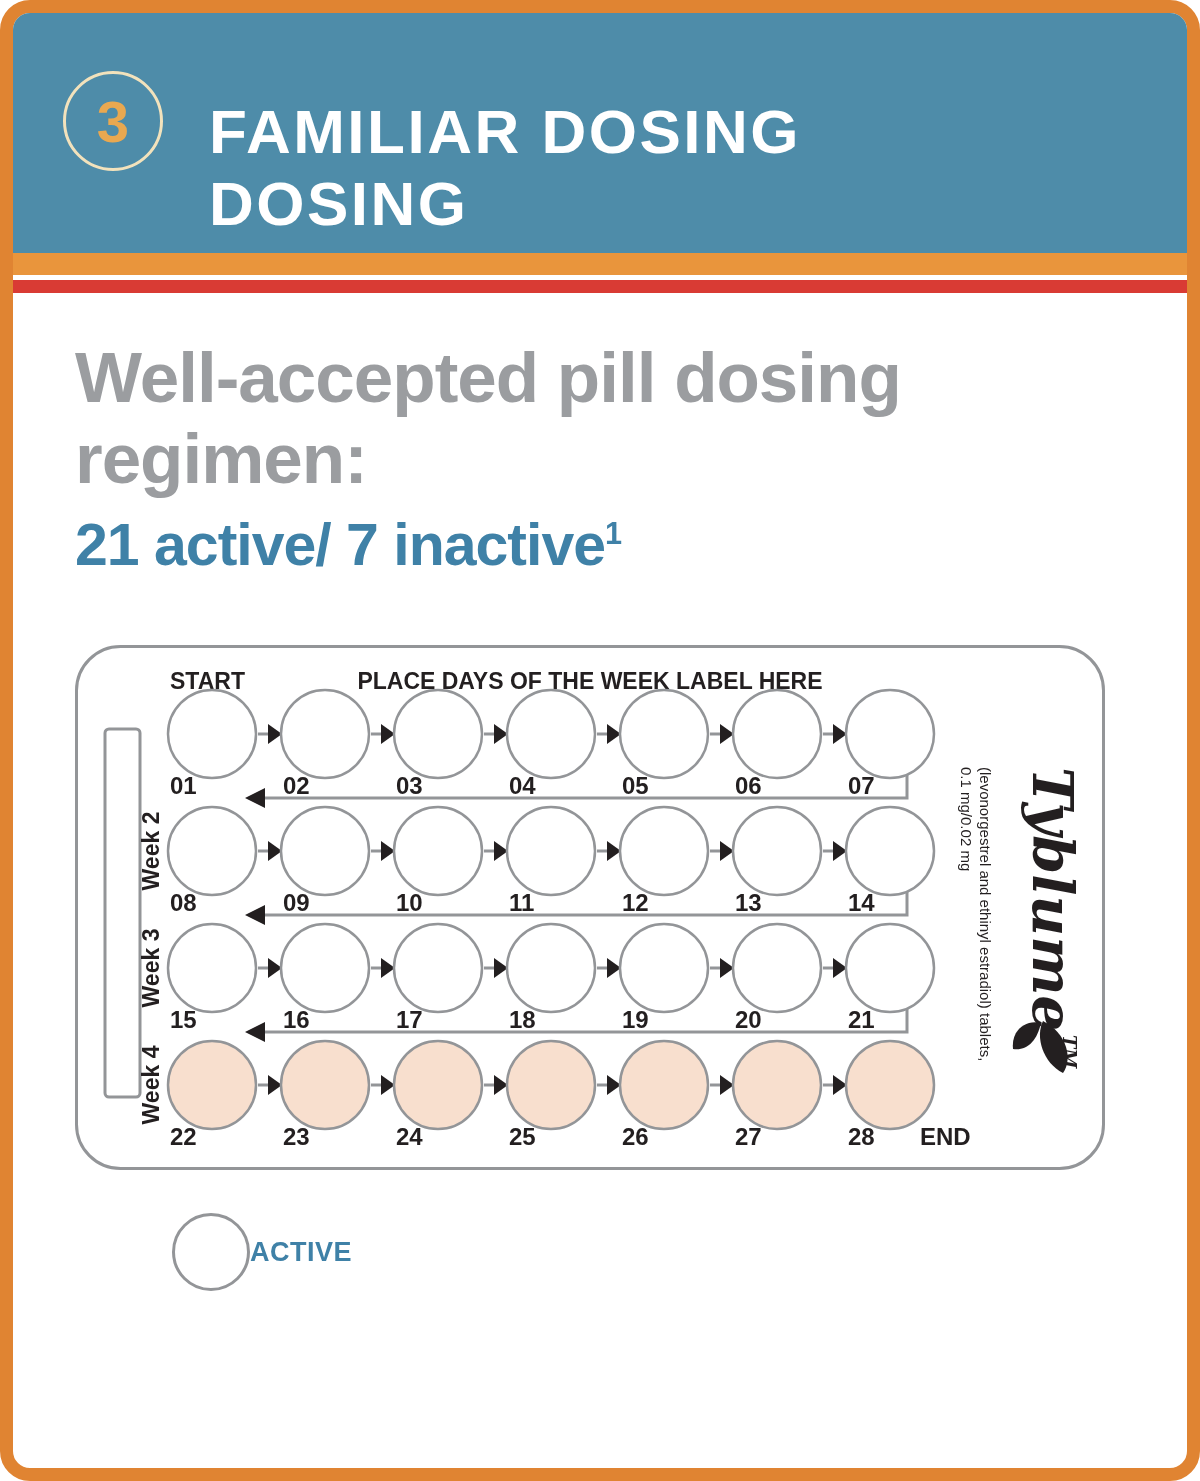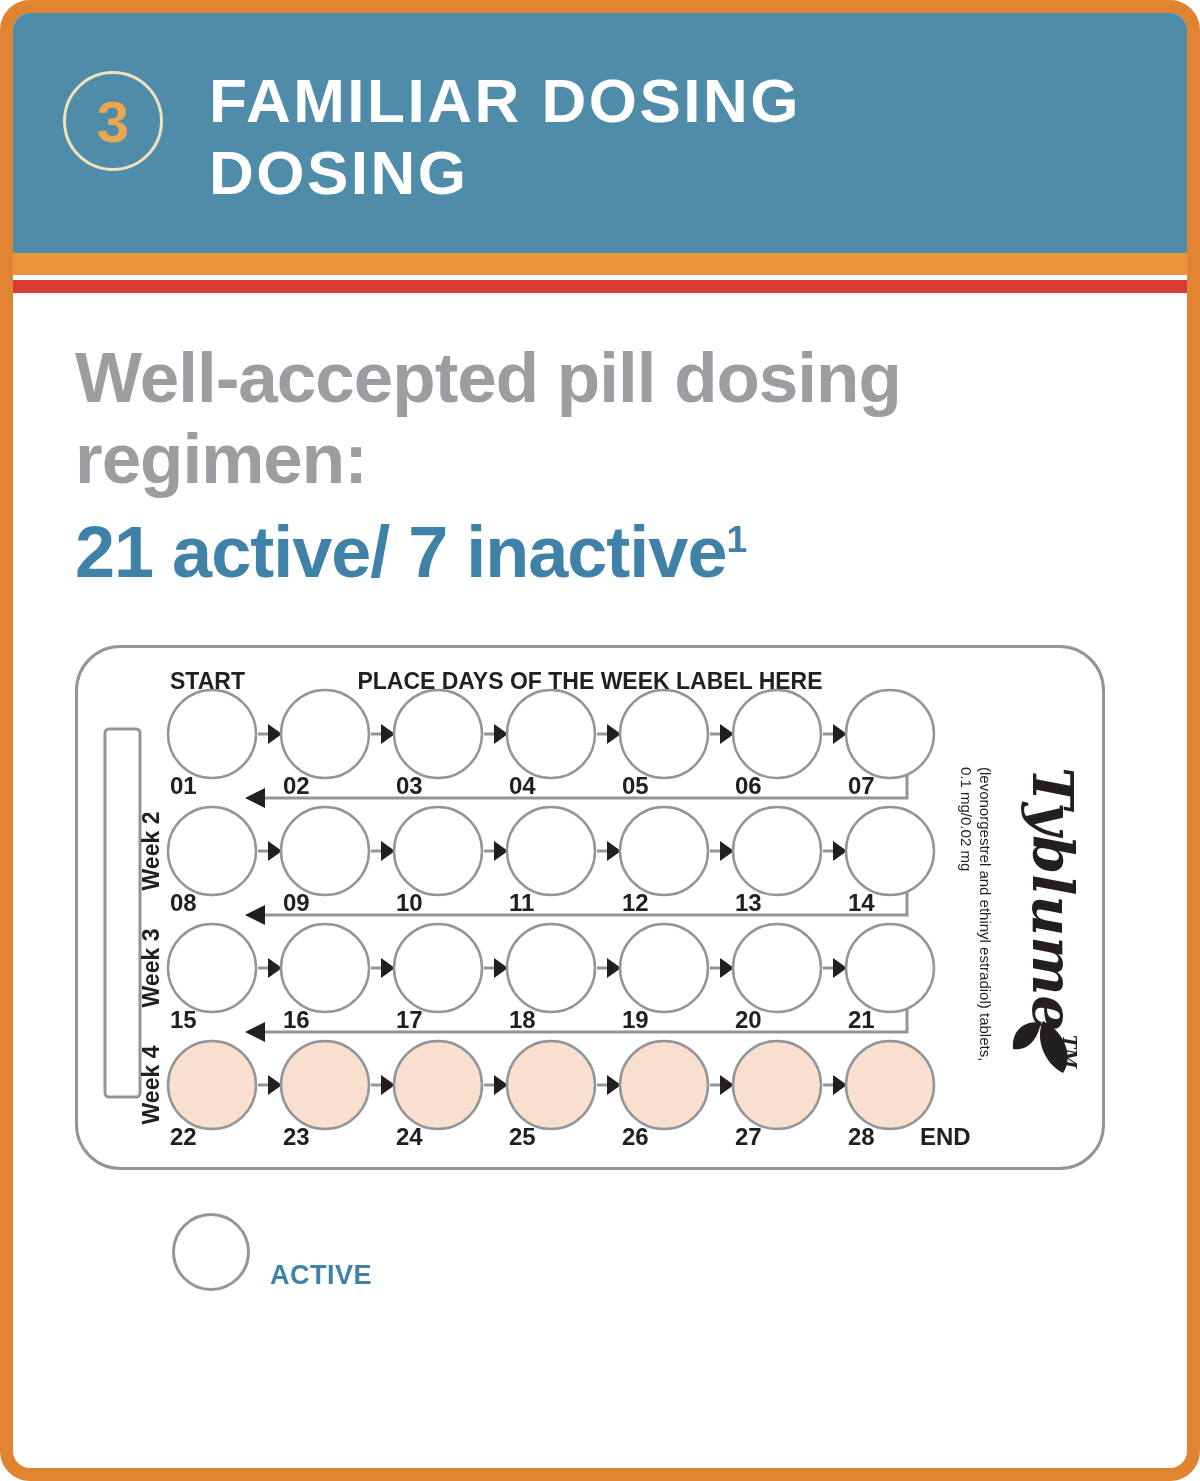--- a/index.html
+++ b/index.html
@@ -29,61 +29,61 @@
     border-radius: 50%;
     border: 3px solid var(--badge-ring, #F2E2BC);
     display: flex; align-items: center; justify-content: center;
     flex: 0 0 auto;
   }
   .step-number {
     color: var(--badge-gold, #E9A850);
     font-size: 58px; font-weight: bold;
   }
   .page-title {
-    margin-top: 52px;
+    margin-top: 83px;
     color: #ffffff;
     font-size: 62px;
     line-height: 72px;
     font-weight: bold;
     letter-spacing: 2.5px;
   }
 
   .stripe-orange { height: 22px; background: var(--stripe-orange, #E9953C); }
   .stripe-gap    { height: 5px;  background: #ffffff; }
   .stripe-red    { height: 13px; background: var(--stripe-red, #D93B34); }
 
   .headline { padding: 44px 0 0 62px; }
   .headline-gray {
     color: var(--headline-gray, #9B9DA0);
     font-size: 71px; font-weight: bold; letter-spacing: -1px;
   }
   .headline-blue {
     margin-top: 12px;
     color: var(--accent-blue, #3F81A7);
-    font-size: 72px; font-weight: bold; letter-spacing: -1px;
+    font-size: 59px; font-weight: bold; letter-spacing: -1px;
   }
   .headline-blue sup { font-size: 0.52em; }
 
   .pack {
     position: absolute;
     left: 62px; top: 632px;
     width: 1030px; height: 525px;
   }
   .pk-bold  { font-family: "Liberation Sans", sans-serif; font-weight: bold; fill: var(--ink, #231F20); }
   .pk-plain { font-family: "Liberation Sans", sans-serif; fill: var(--ink, #231F20); }
   .pk-brand { font-family: "DejaVu Serif", serif; font-style: italic; font-weight: bold; fill: var(--ink, #231F20); }
 
   .legend {
     position: absolute;
     left: 62px; top: 1200px;
     display: flex; align-items: center;
     padding-left: 97px;
     gap: 145px;
   }
-  .legend-item { display: flex; align-items: flex-end; gap: 20px; }
+  .legend-item { display: flex; align-items: center; }
   .legend-circle {
     width: 78px; height: 78px; border-radius: 50%;
     border: 3px solid var(--outline-gray, #939598);
     background: #ffffff;
     display: inline-block;
   }
   .legend-circle.placebo { background: var(--placebo-peach, #F8DFCE); }
   .legend-label { font-size: 27px; font-weight: bold; letter-spacing: 0.5px; }
 </style>
 </head>

